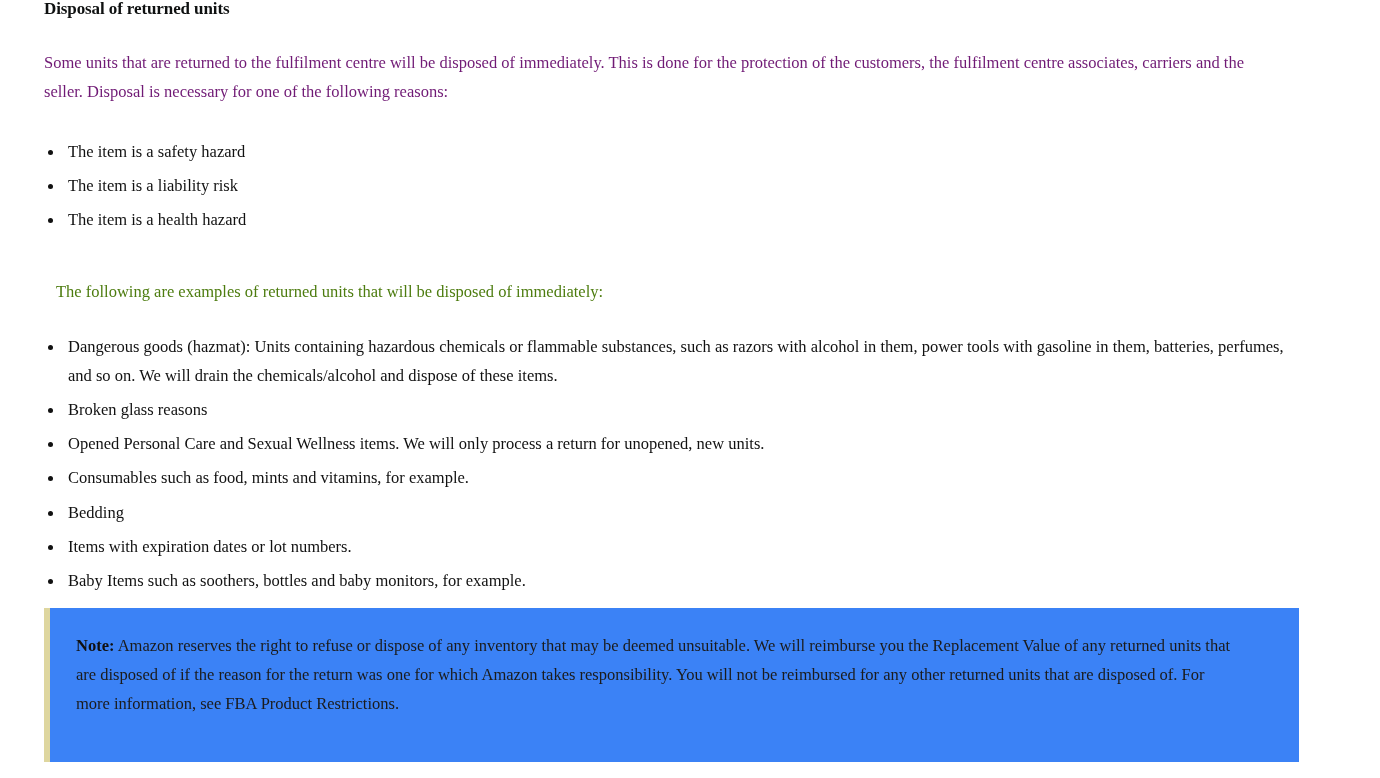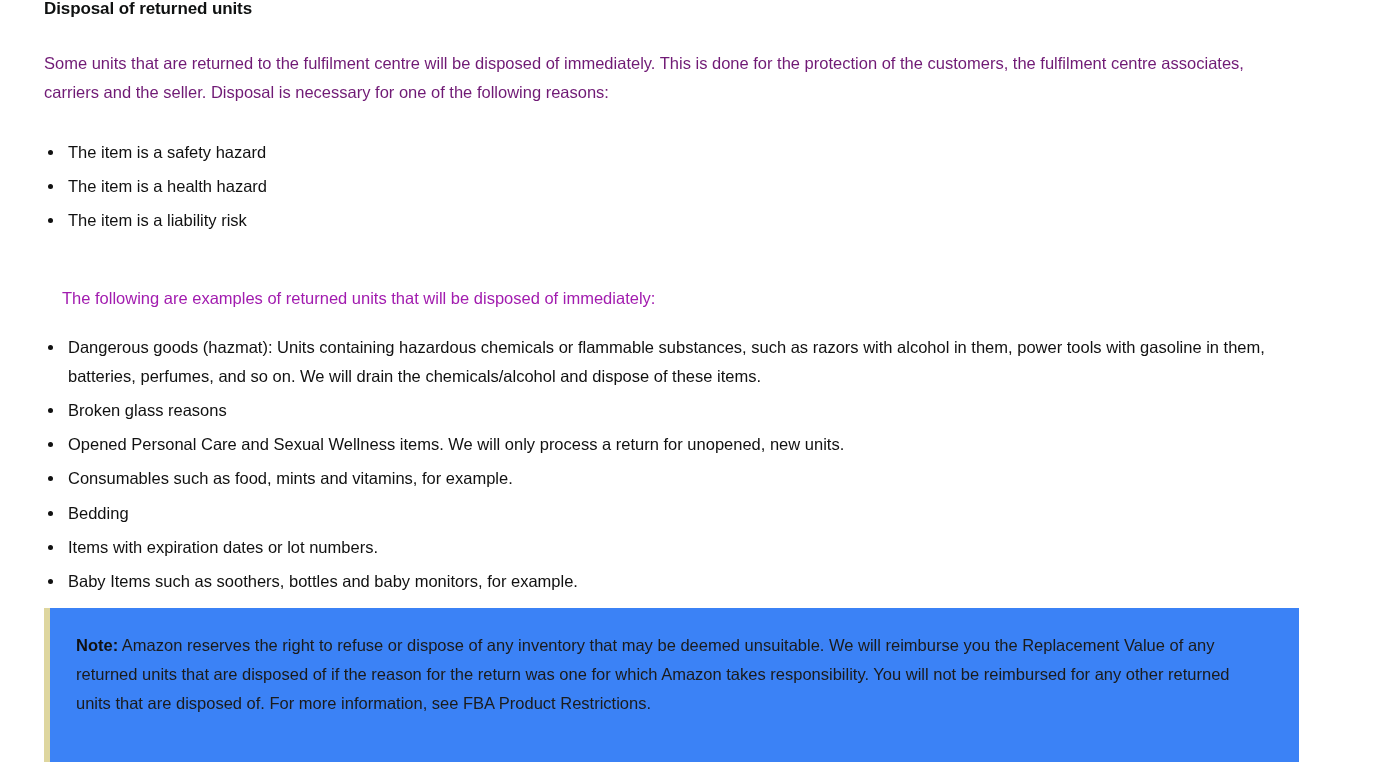--- a/index.html
+++ b/index.html
@@ -13,20 +13,21 @@
     overflow: hidden;
     font-family: "Liberation Sans", sans-serif;
     color: #111111;
     -webkit-font-smoothing: antialiased;
   }
   .page {
     position: relative;
     width: 1161px;
     height: 778px;
     box-sizing: border-box;
+    font-family: Liberation Serif, serif;
   }
 
   
   .section-heading {
     position: absolute;
     left: 44px;
     top: -3px;
     font-size: 17px;
     font-weight: 700;
     letter-spacing: -0.1px;
@@ -79,22 +80,22 @@
     background: #111111;
   }
 
   
   .lead-in {
     position: absolute;
     left: 44px;
     top: 266px;
     font-size: 16.5px;
     line-height: 28.5px;
-    color: #a21caf;
-    margin: 18px;
+    color: #4d7c0f;
+    margin: 12px;
     white-space: nowrap;
   }
 
   
   .note-box {
     position: absolute;
     left: 44px;
     top: 608px;
     width: 1255px;
     height: 154px;
@@ -119,22 +120,22 @@
 <body>
 
 <div class="page">
 
   <h2 class="section-heading">Disposal of returned units</h2>
 
   <p class="intro-paragraph">Some units that are returned to the fulfilment centre will be disposed of immediately. This is done for the protection of the customers, the fulfilment centre associates, carriers and the seller. Disposal is necessary for one of the following reasons:</p>
 
   <ul class="bullet-list reasons-list">
     <li class="bullet-item">The item is a safety hazard</li>
+    <li class="bullet-item">The item is a liability risk</li>
     <li class="bullet-item">The item is a health hazard</li>
-    <li class="bullet-item">The item is a liability risk</li>
   </ul>
 
   <p class="lead-in">The following are examples of returned units that will be disposed of immediately:</p>
 
   <ul class="bullet-list examples-list">
     <li class="bullet-item">Dangerous goods (hazmat): Units containing hazardous chemicals or flammable substances, such as razors with alcohol in them, power tools with gasoline in them, batteries, perfumes, and so on. We will drain the chemicals/alcohol and dispose of these items.</li>
     <li class="bullet-item">Broken glass reasons</li>
     <li class="bullet-item">Opened Personal Care and Sexual Wellness items. We will only process a return for unopened, new units.</li>
     <li class="bullet-item">Consumables such as food, mints and vitamins, for example.</li>
     <li class="bullet-item">Bedding</li>

